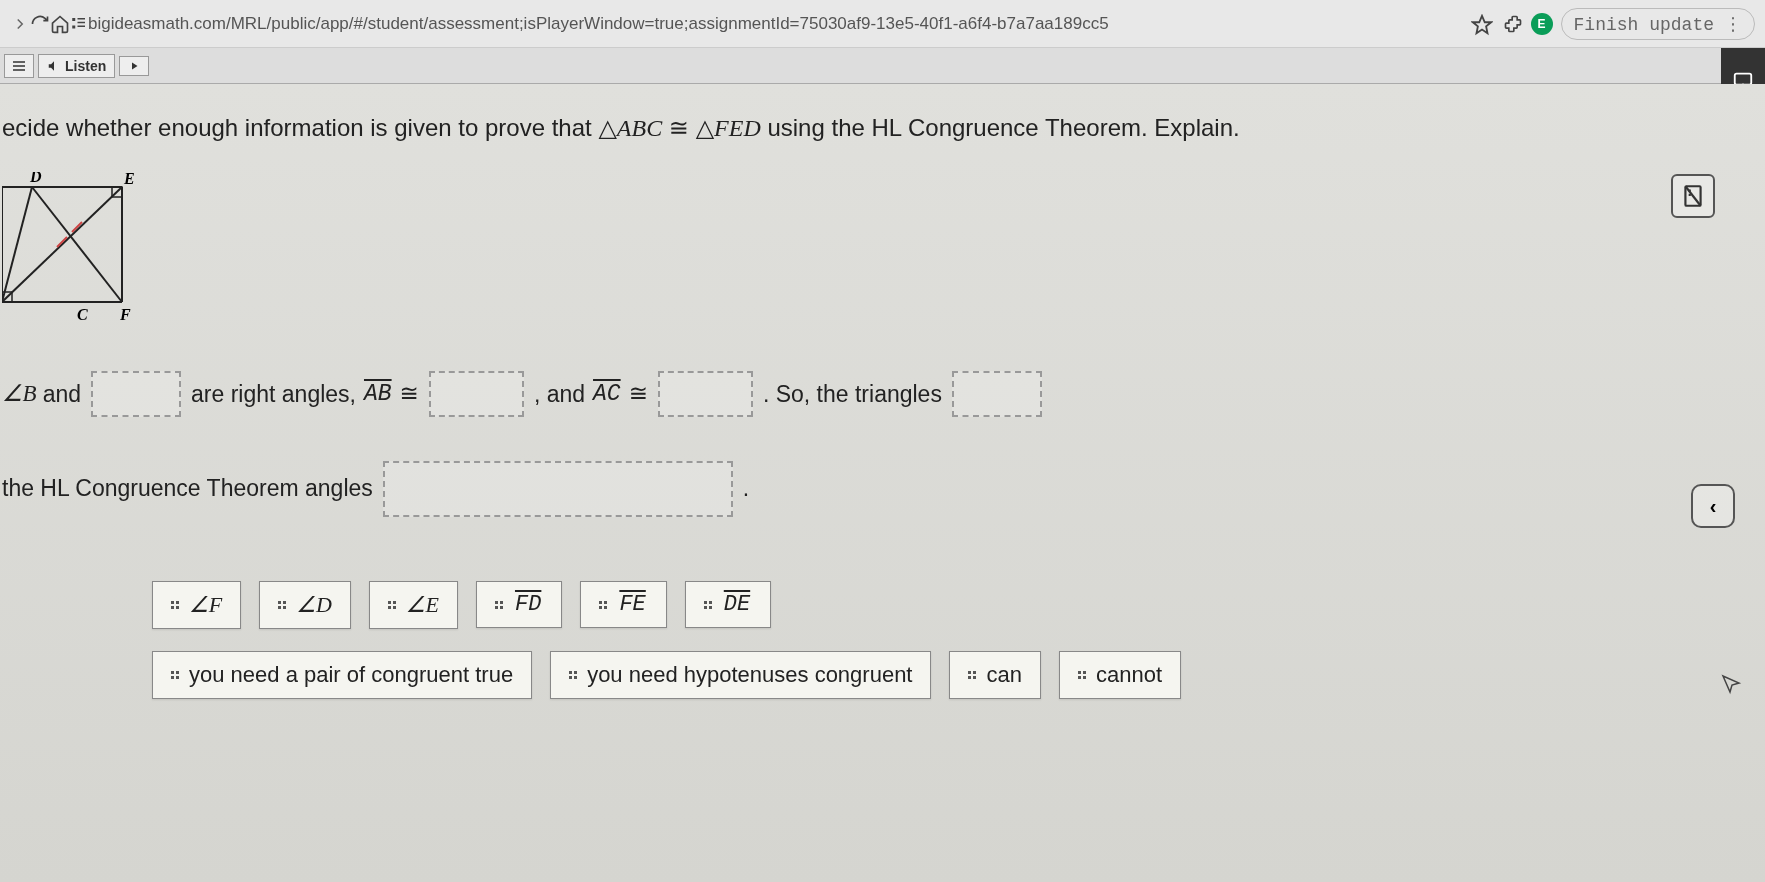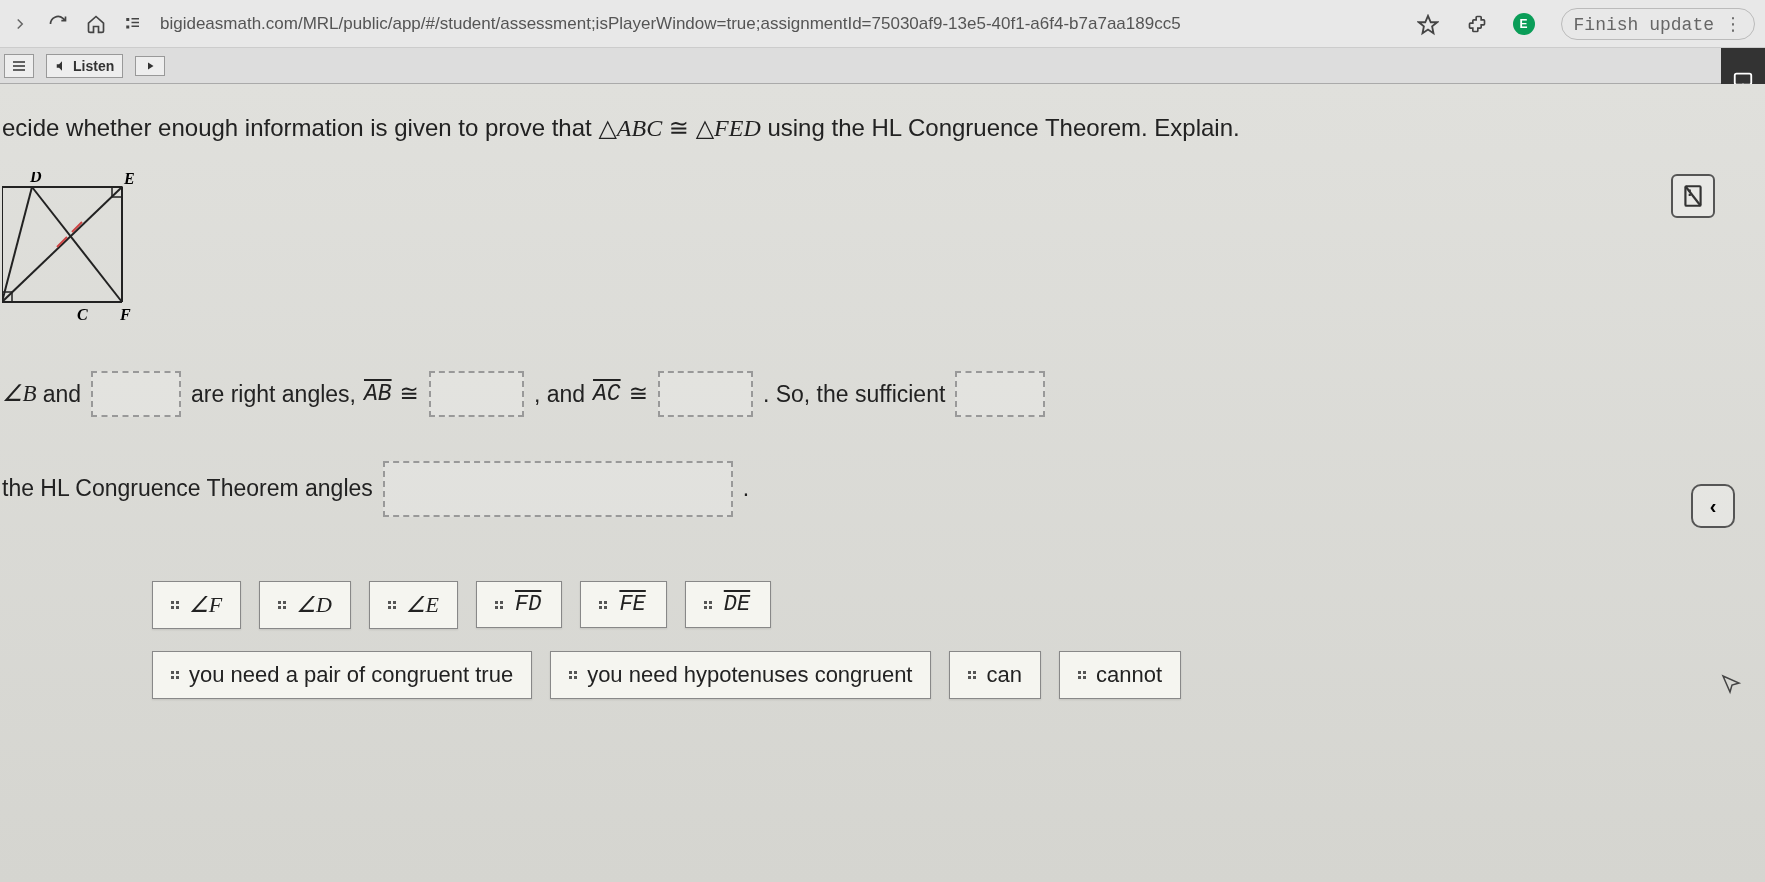--- a/index.html
+++ b/index.html
@@ -12,42 +12,42 @@
       position: relative;
     }
     
     
     .browser-chrome {
       height: 48px;
       background: #e8e8e8;
       display: flex;
       align-items: center;
       padding: 0 10px;
-      gap: 18px;
+      gap: 0;
       border-bottom: 1px solid #ccc;
     }
     .nav-arrow { width: 20px; height: 20px; color: #666; display: flex; align-items: center; justify-content: center; }
     .reload-icon { width: 20px; height: 20px; color: #444; }
     .home-icon { width: 20px; height: 20px; color: #444; }
     .site-icon { width: 18px; height: 18px; color: #444; }
     .url-text { color: #555; font-size: 17px; flex: 1; }
     .star-icon, .ext-icon { width: 20px; height: 20px; color: #444; margin-left: 12px; }
     .profile-badge { width: 22px; height: 22px; border-radius: 50%; background: #0a9d58; color: white; display: flex; align-items: center; justify-content: center; font-size: 12px; font-weight: bold; margin-left: 8px; }
     .finish-update { background: #e8e8e8; border: 1px solid #bbb; border-radius: 16px; padding: 4px 12px; font-size: 18px; color: #666; display: flex; align-items: flex-end; gap: 6px; margin-left: 8px; font-family: Liberation Mono, monospace; }
     .menu-dots { color: #666; margin-left: 4px; }
     
     
     .toolbar {
       height: 36px;
       background: #ddd;
       border-bottom: 1px solid #aaa;
       display: flex;
       align-items: center;
       padding: 0 4px;
-      gap: 12px;
+      gap: 4px;
     }
     .toolbar-btn { border: 1px solid #999; background: #eee; padding: 3px 8px; font-size: 14px; color: #333; display: flex; align-items: center; gap: 4px; }
     .toolbar-btn.hamburger { padding: 3px 6px; }
     .listen-btn { font-weight: bold; }
     .play-btn { padding: 3px 8px; }
     
     
     .content {
       padding: 20px 0 20px 2px;
       position: relative;
@@ -305,21 +305,21 @@
       <span> and </span>
       <span class="drop-zone small"></span>
       <span> are right angles, </span>
       <span class="overline">AB</span>
       <span class="congruent"> ≅ </span>
       <span class="drop-zone"></span>
       <span>, and </span>
       <span class="overline">AC</span>
       <span class="congruent"> ≅ </span>
       <span class="drop-zone"></span>
-      <span>. So, the sufficient </span>
+      <span>. So, the triangles </span>
       <span class="drop-zone small"></span>
     </div>
     <div class="row">
       <span>the HL Congruence Theorem angles </span>
       <span class="drop-zone wide"></span>
       <span>.</span>
     </div>
   </div>
 
   <div class="collapse-btn">‹</div>

